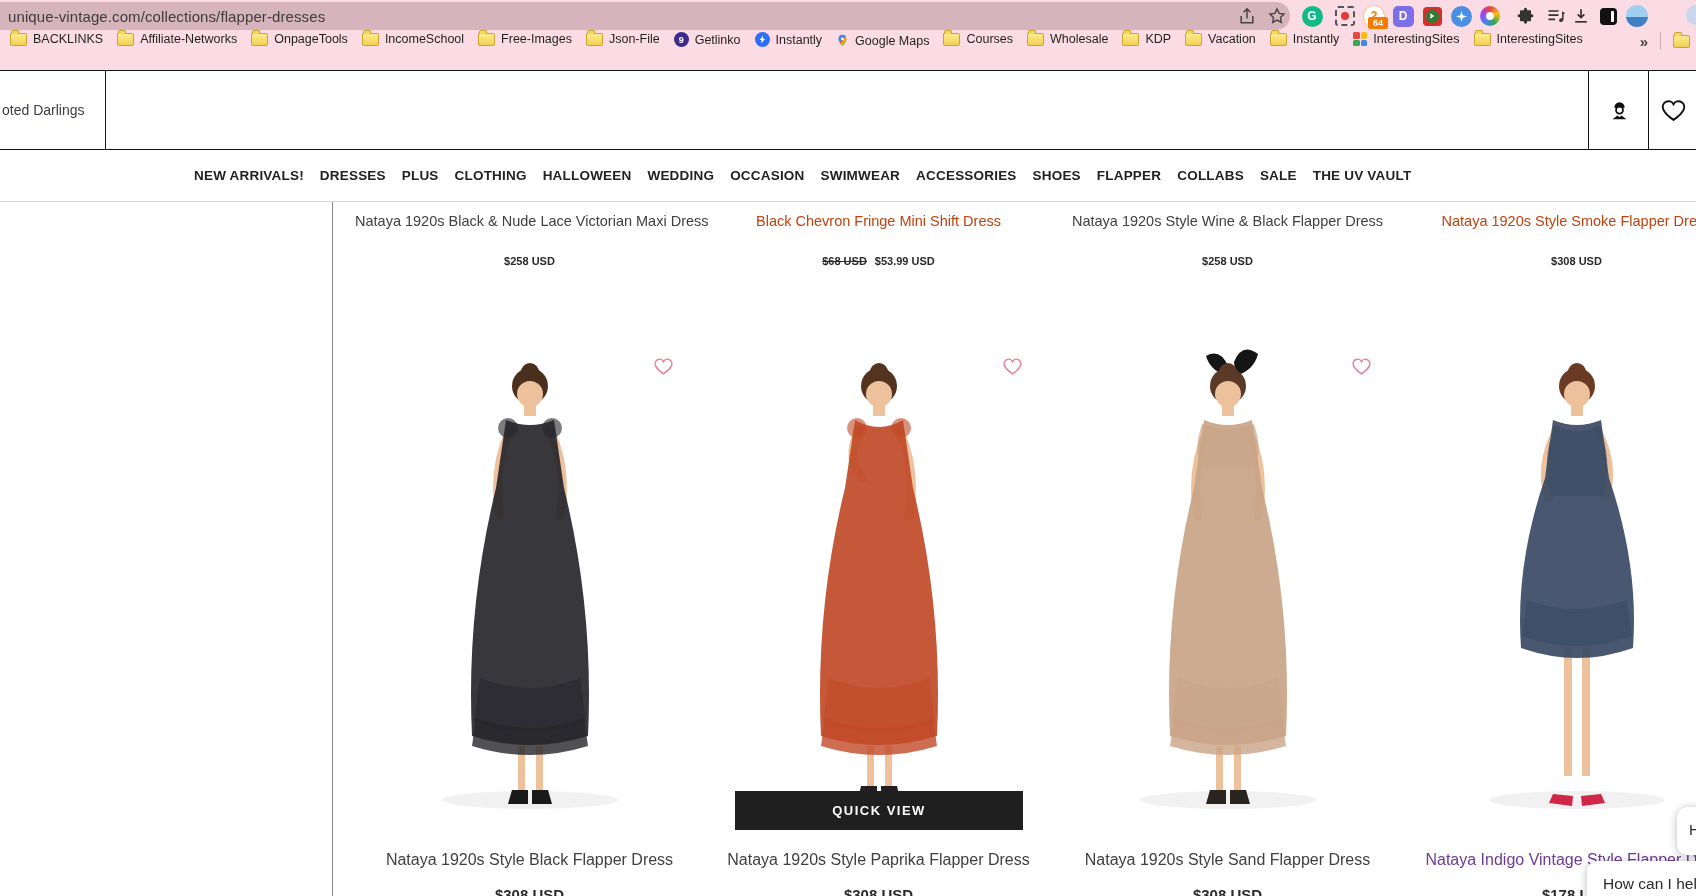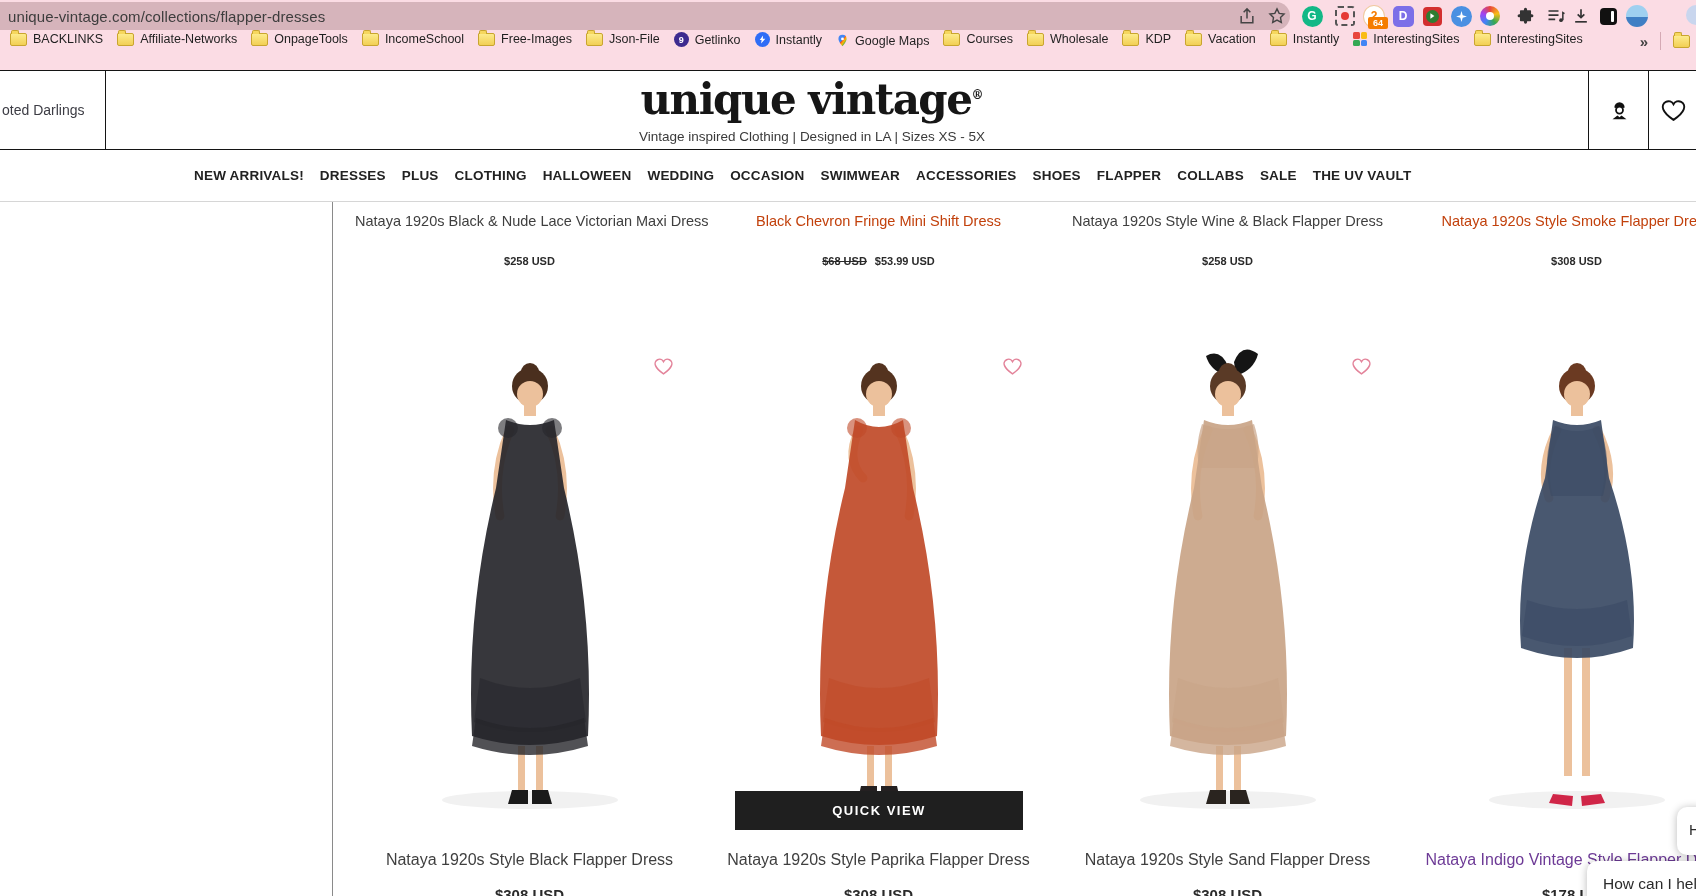--- a/index.html
+++ b/index.html
@@ -259,24 +259,20 @@
       <span class="chev">»</span>
       <span class="bm-sep"></span>
       <span class="fld"></span>
     </div>
   </div>
 
   <div class="site-header">
     <div class="hdr-left">
       <span>oted Darlings</span>
     </div>
-    <div class="logo-block">
-      <div class="logo"><span>unique vintage</span><sup>®</sup></div>
-      <div class="tagline">Vintage inspired Clothing | Designed in LA | Sizes XS - 5X</div>
-    </div>
     <div class="hdr-cell cell-account">
       <span style="display:flex">
         <svg viewBox="0 0 24 24" width="27" height="27">
           <path d="M7.4 9.3a4.6 4.6 0 0 1 9.2 0l-1.1.5a7.6 7.6 0 0 0-7 0z" fill="#111"></path>
           <circle cx="12" cy="11.6" r="3.1" fill="none" stroke="#111" stroke-width="1.6"></circle>
           <path d="M5.8 19.8l4.4-3.4 1.8 1.5 1.8-1.5 4.4 3.4z" fill="#111"></path>
         </svg>
       </span>
     </div>
     <div class="hdr-cell cell-wish">

